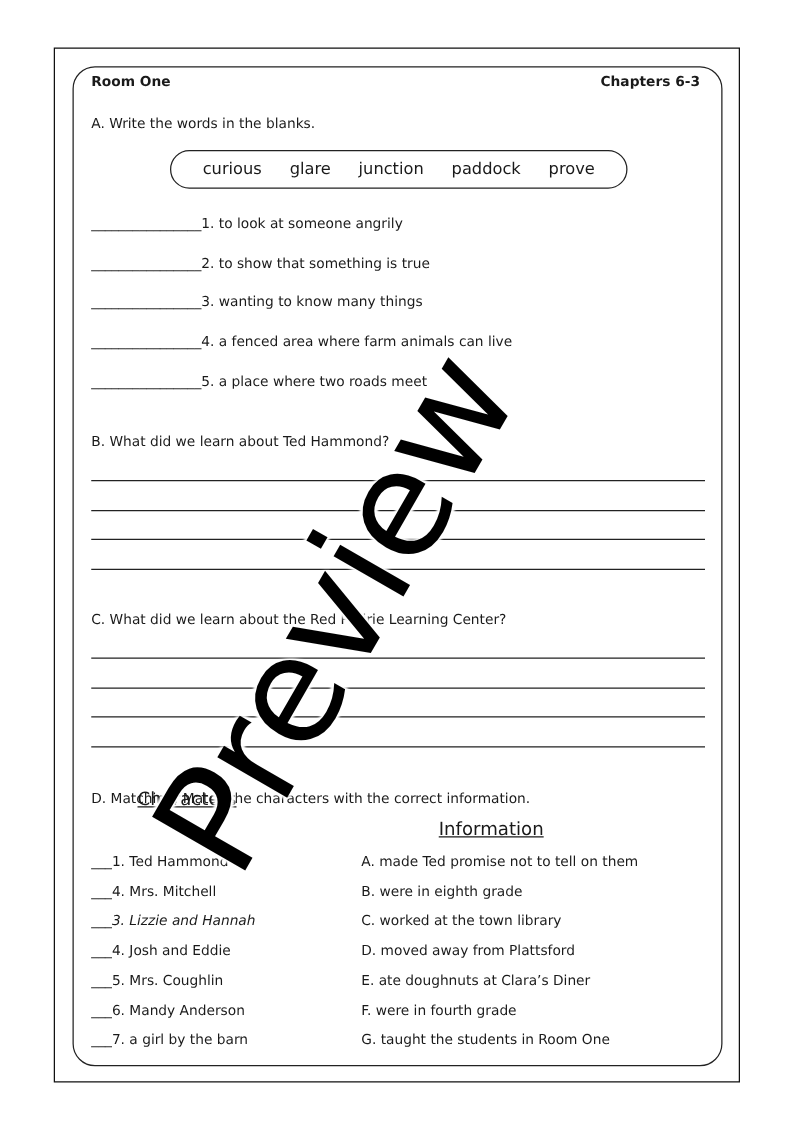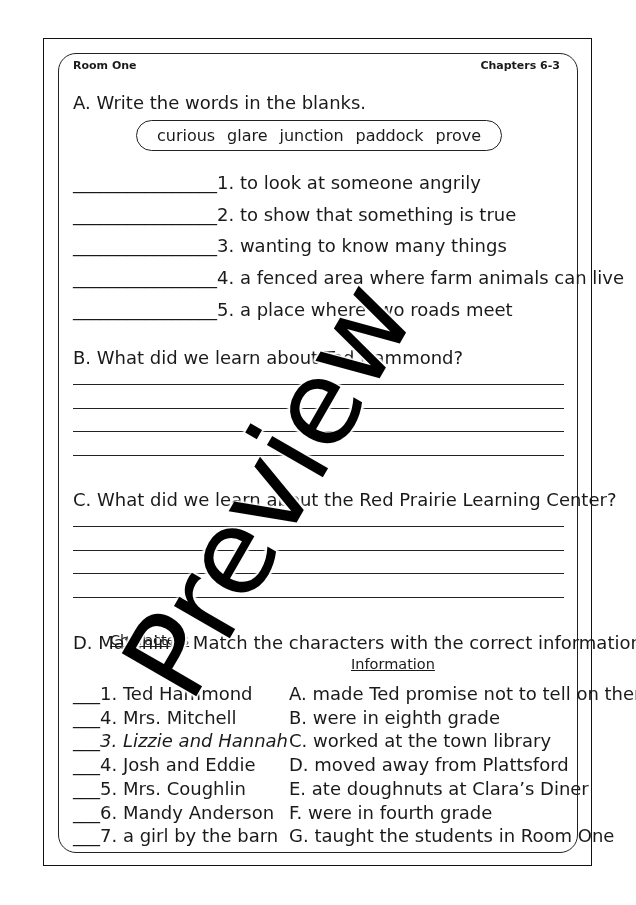--- a/index.html
+++ b/index.html
@@ -4,25 +4,25 @@
 <style>
   html, body { margin:0; padding:0; background:#ffffff; }
   body { width:636px; height:905px; position:relative; overflow:hidden;
          font-family:"DejaVu Sans", sans-serif; color:#1a1a1a; }
   .outer { position:absolute; left:43px; top:38px; width:549px; height:828px;
            border:1px solid #111; box-sizing:border-box; }
   .inner { position:absolute; left:58px; top:53px; width:520px; height:800px;
            border:1.2px solid #222; border-radius:18px; box-sizing:border-box; }
   .abs { position:absolute; white-space:nowrap; }
   .title { font-weight:bold; font-size:11px; }
-  .txt { font-size:18px; }
+  .txt { font-size:11px; }
   .wordbank { position:absolute; left:136px; top:120px; width:366px; height:31px;
               border:1.2px solid #222; border-radius:16px; box-sizing:border-box;
               display:flex; align-items:center; justify-content:space-around;
-              padding:0 14px; font-size:16px; }
+              padding:0 14px; font-size:13px; }
   .blank-line { position:absolute; left:73px; width:491px; height:0;
                 border-top:1px solid #222; }
   .u { text-decoration:underline; font-size:14.5px; }
   .watermark { position:absolute; left:268px; top:490px; font-size:118px;
                font-family:"DejaVu Sans", sans-serif; color:#000;
                transform:translate(-50%,-50%) rotate(-60deg);
                text-shadow: 0 0 3px #fff, 0 0 3px #fff, 2px 2px 2px #fff, -2px -2px 2px #fff;
                pointer-events:none; white-space:nowrap; letter-spacing:-1px; }
 </style>
 </head>

